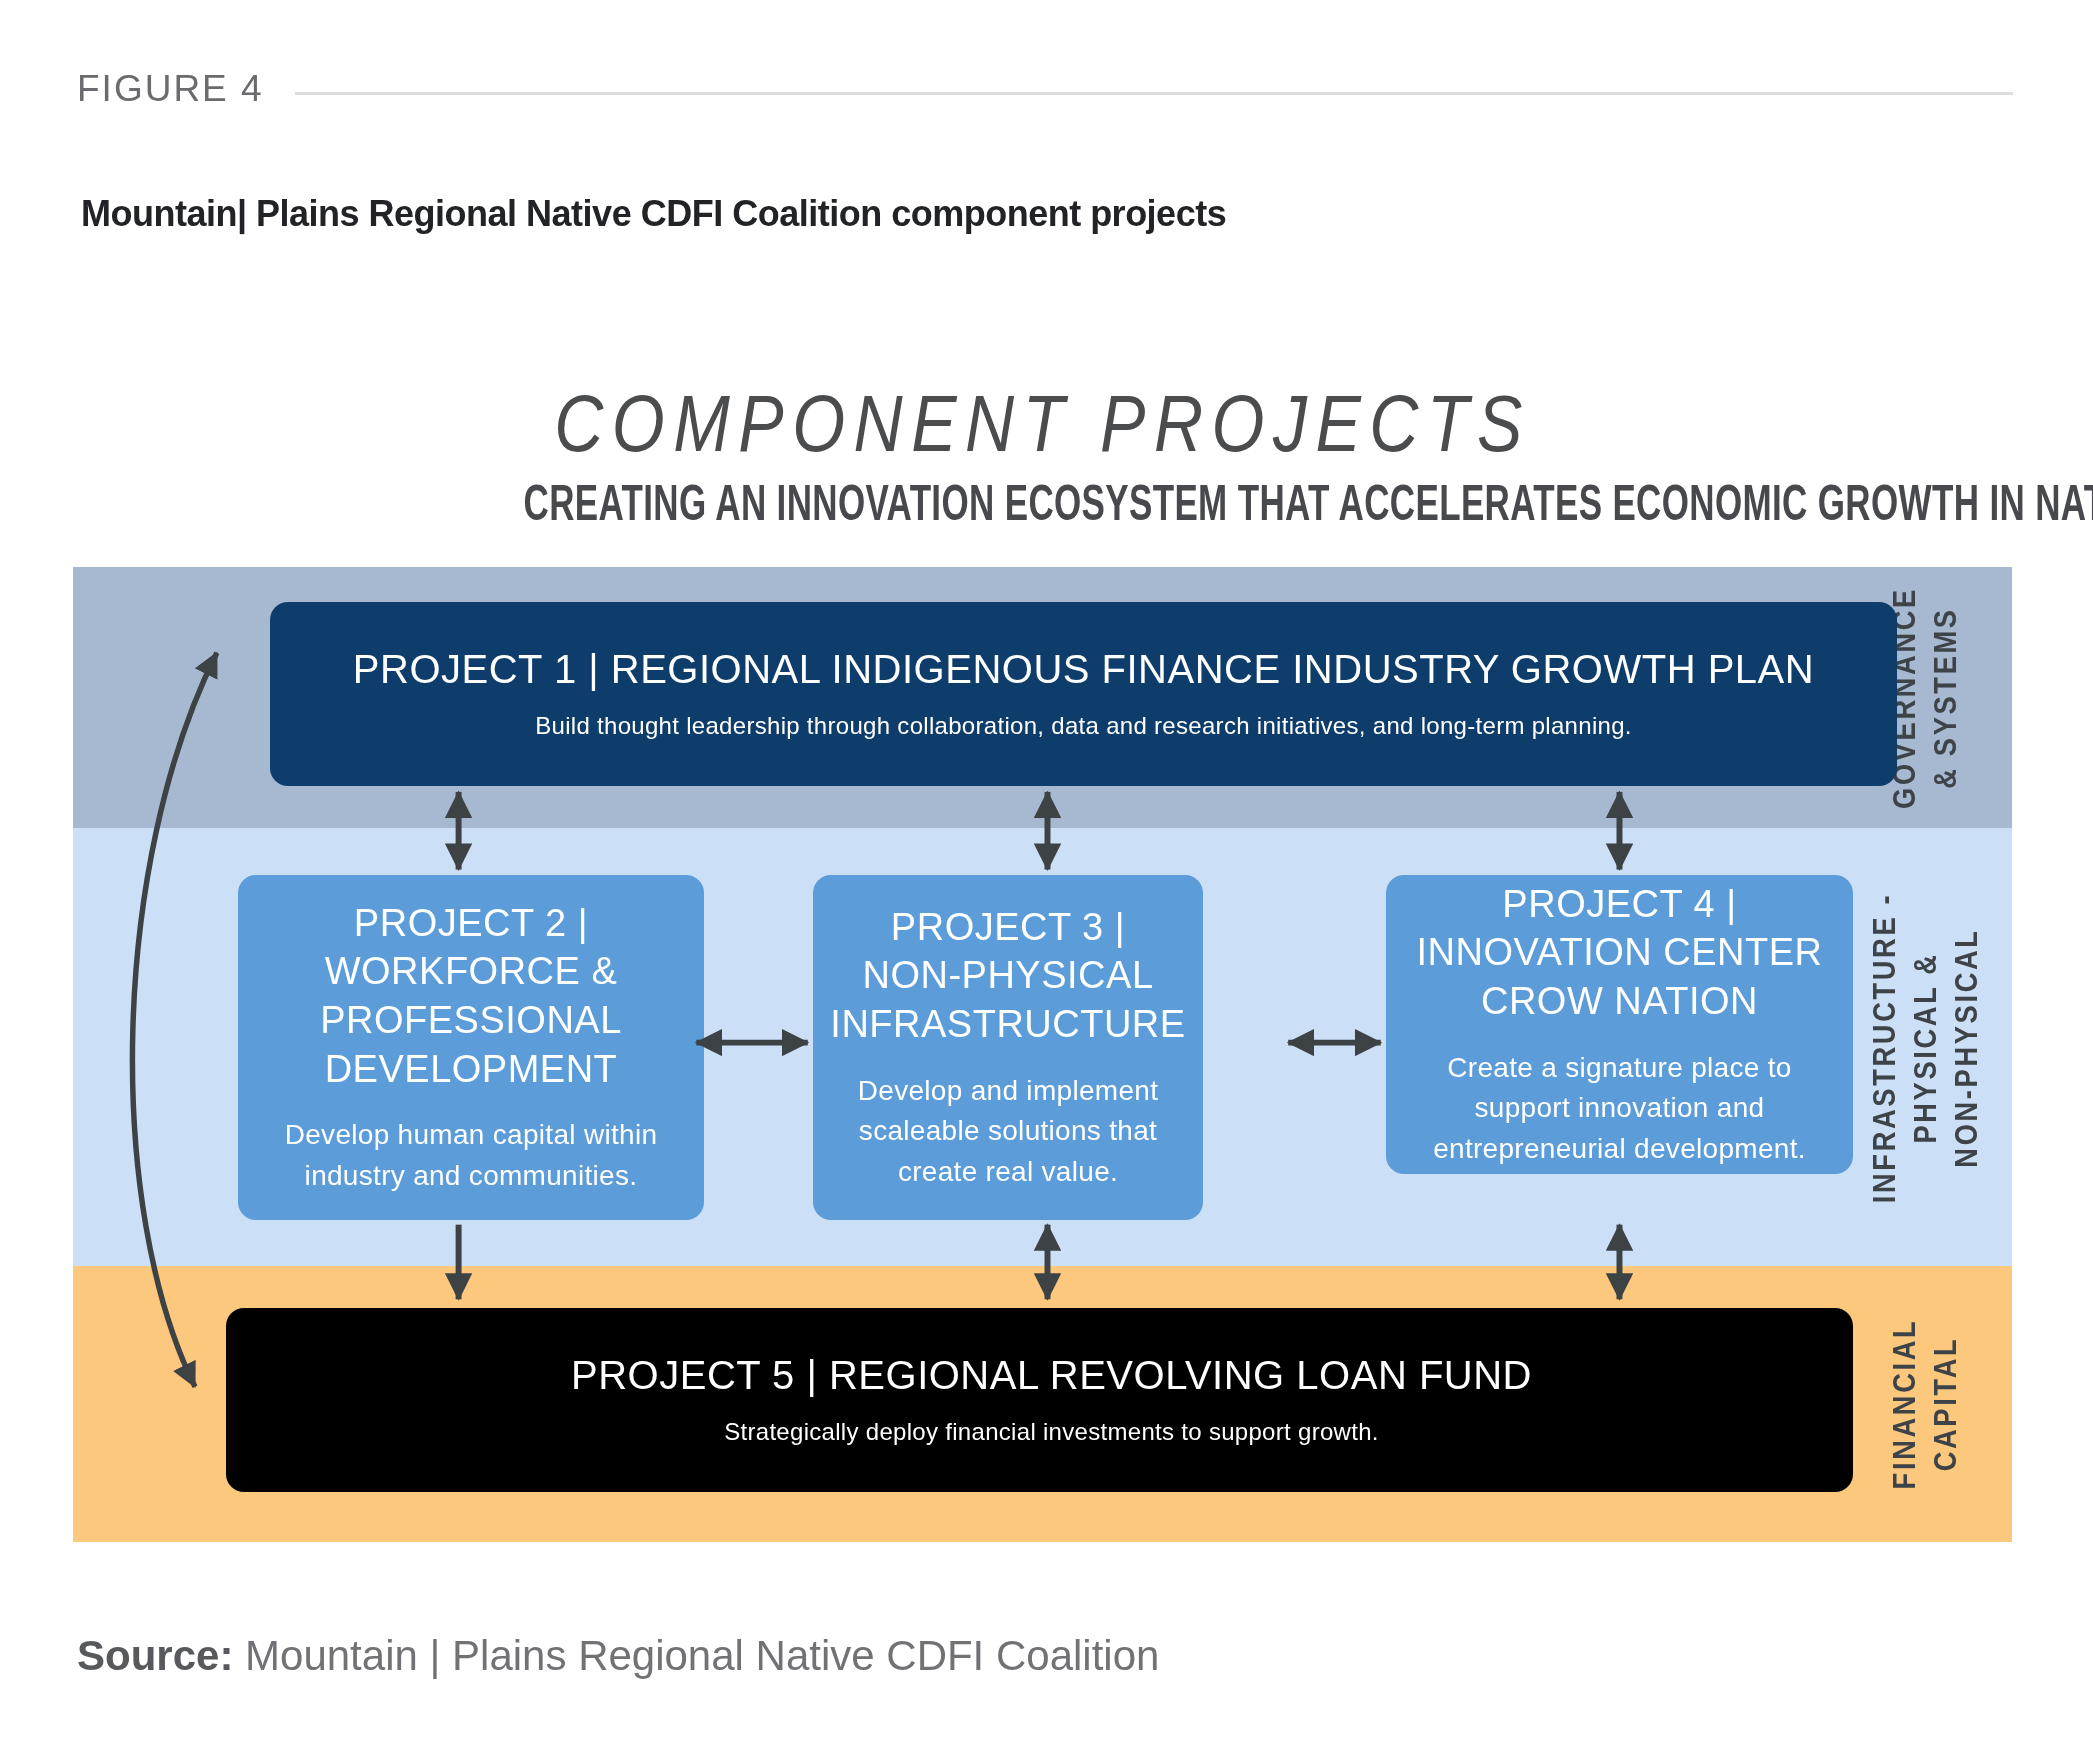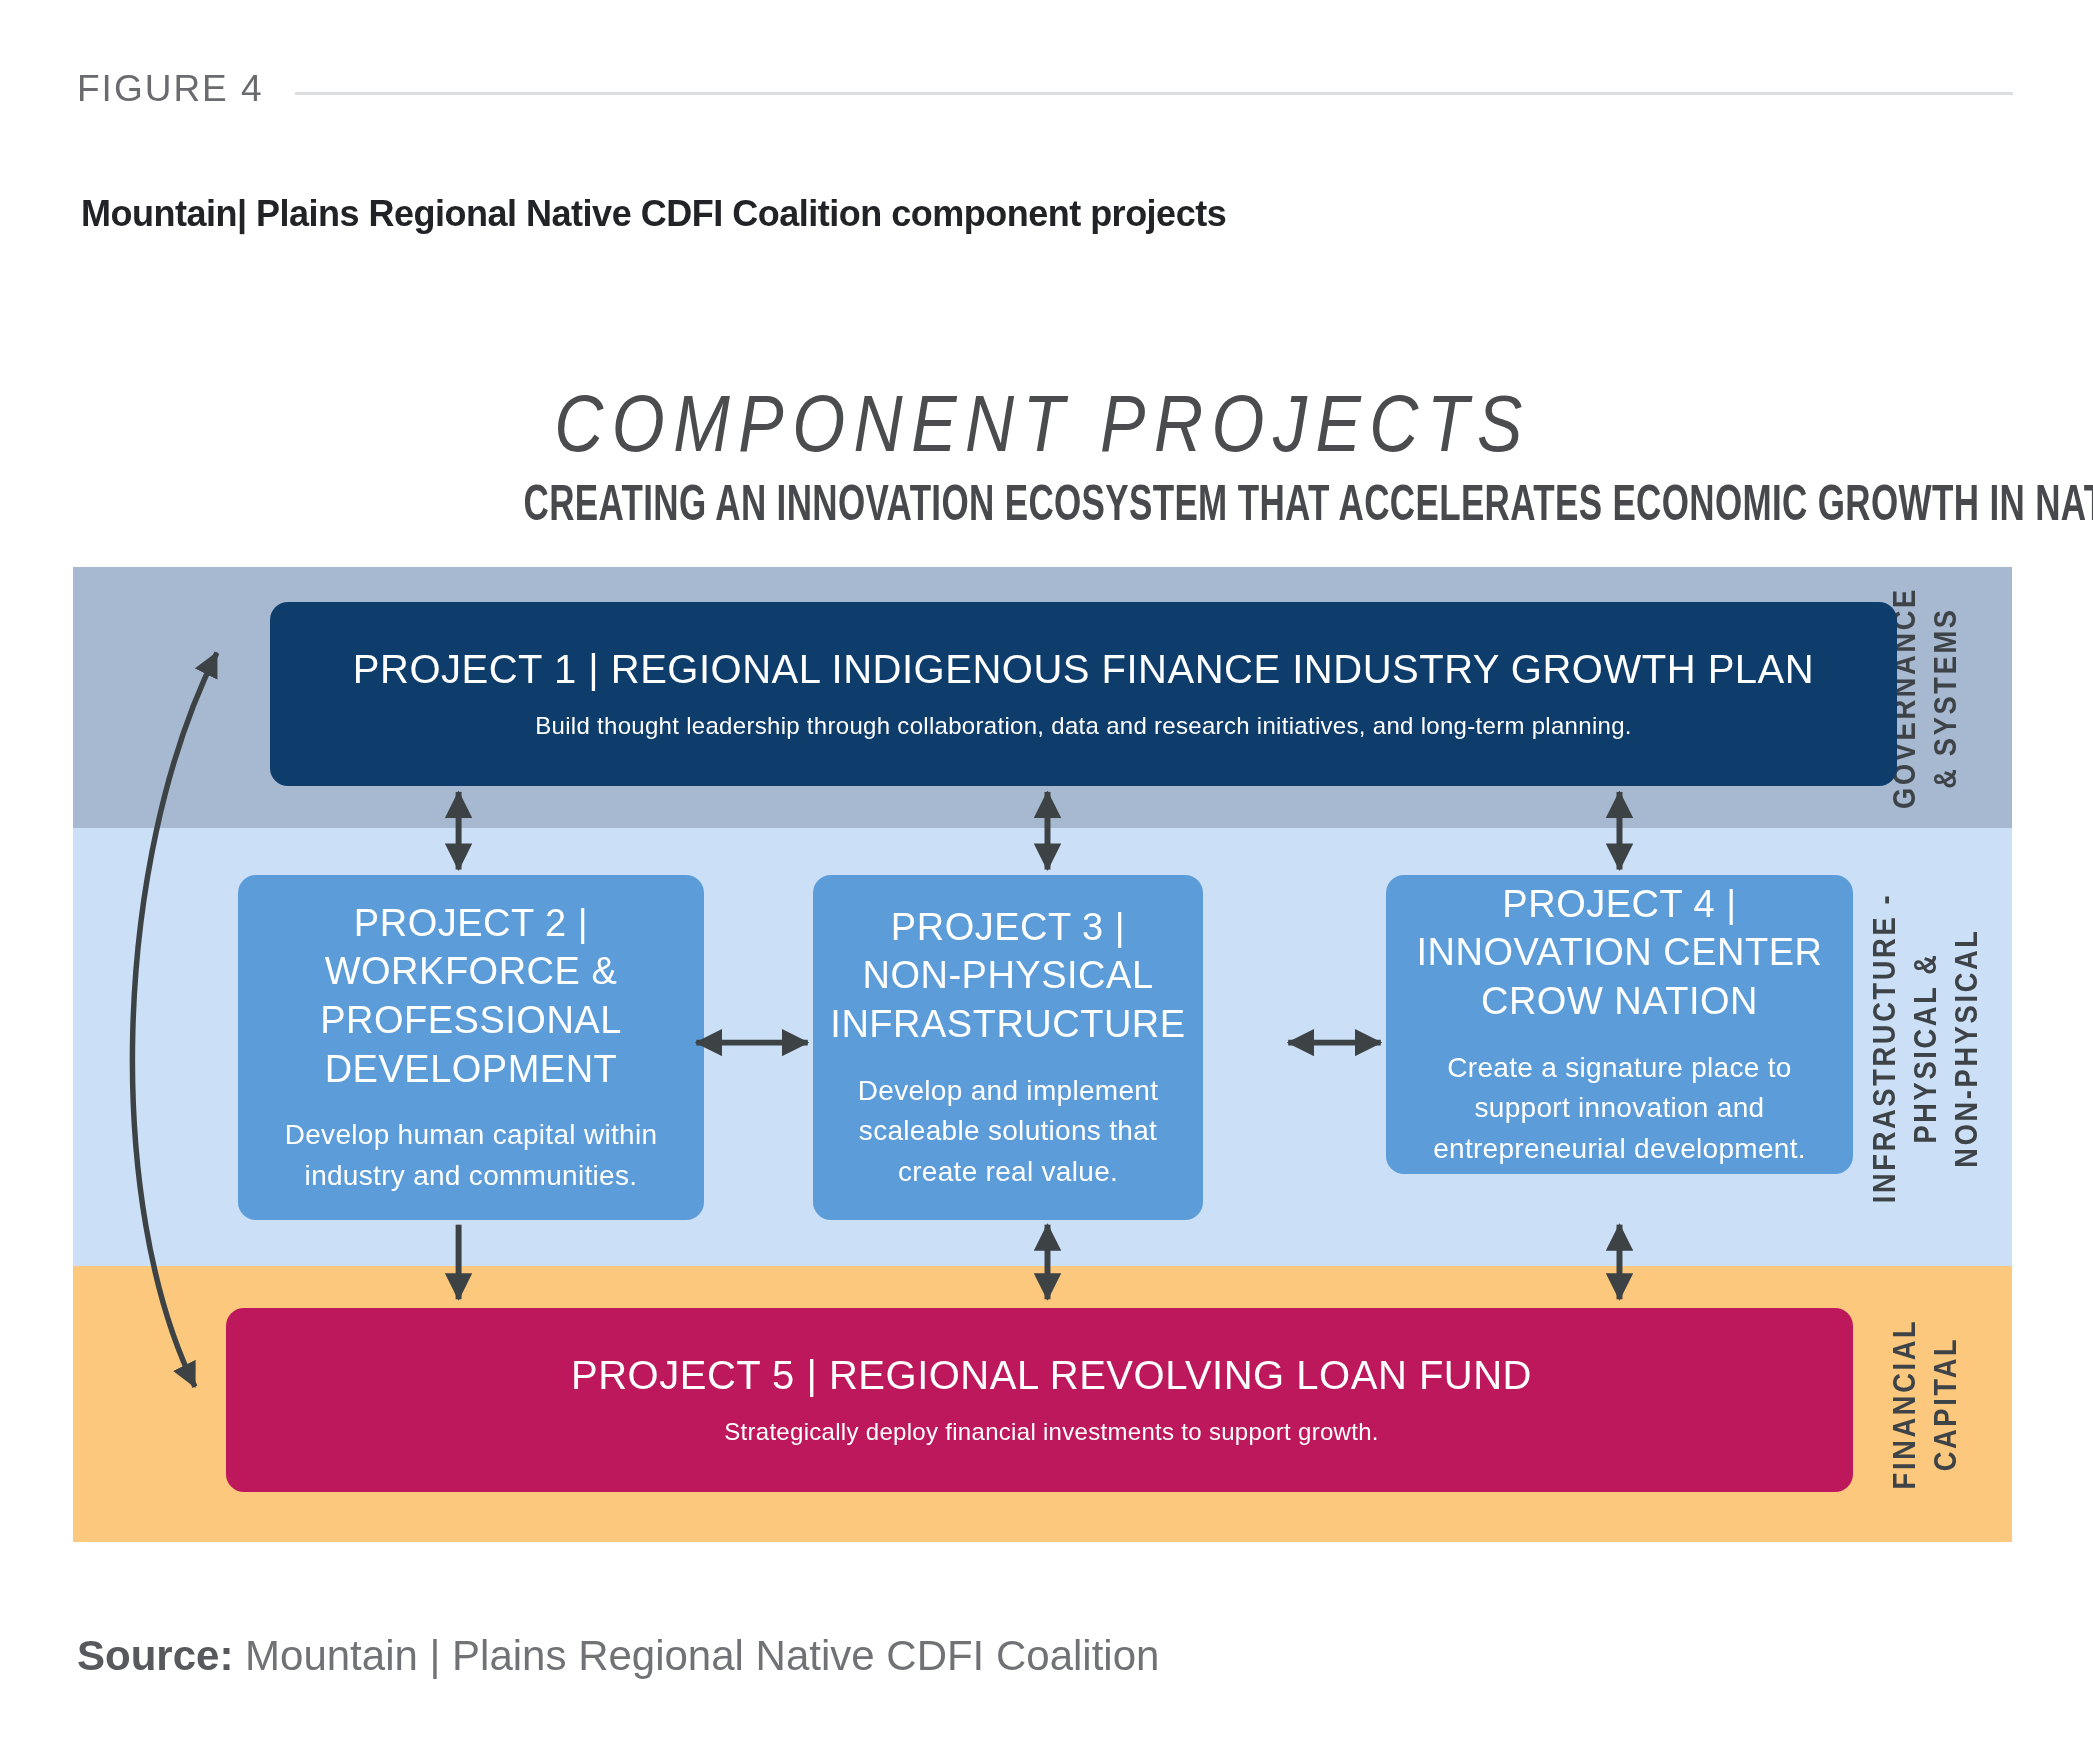--- a/index.html
+++ b/index.html
@@ -124,21 +124,21 @@
 
     <div class="proj proj-row p4" style="background-color: rgb(91, 156, 217);">
       <div class="p-title row-title">
         <div>PROJECT 4 |</div>
         <div>INNOVATION CENTER</div>
         <div>CROW NATION</div>
       </div>
       <div class="p-desc">Create a signature place to support innovation and entrepreneurial development.</div>
     </div>
 
-    <div class="proj p5" style="background-color: #be185d; padding-left: 24px;">
+    <div class="proj p5" style="background-color: #000000; padding-left: 24px;">
       <div class="p-title">PROJECT 5 | REGIONAL REVOLVING LOAN FUND</div>
       <div class="p-desc">Strategically deploy financial investments to support growth.</div>
     </div>
 
   </div>
 
   <svg class="arrows-overlay" viewBox="0 0 2104 1762" xmlns="http://www.w3.org/2000/svg">
     <defs>
       <marker id="ah" viewBox="0 0 10 10" refX="9.5" refY="5" markerWidth="4.6" markerHeight="4.6" orient="auto-start-reverse" markerUnits="strokeWidth">
         <path d="M0 0 L10 5 L0 10 z" style="fill: rgb(61, 66, 69);"></path>

